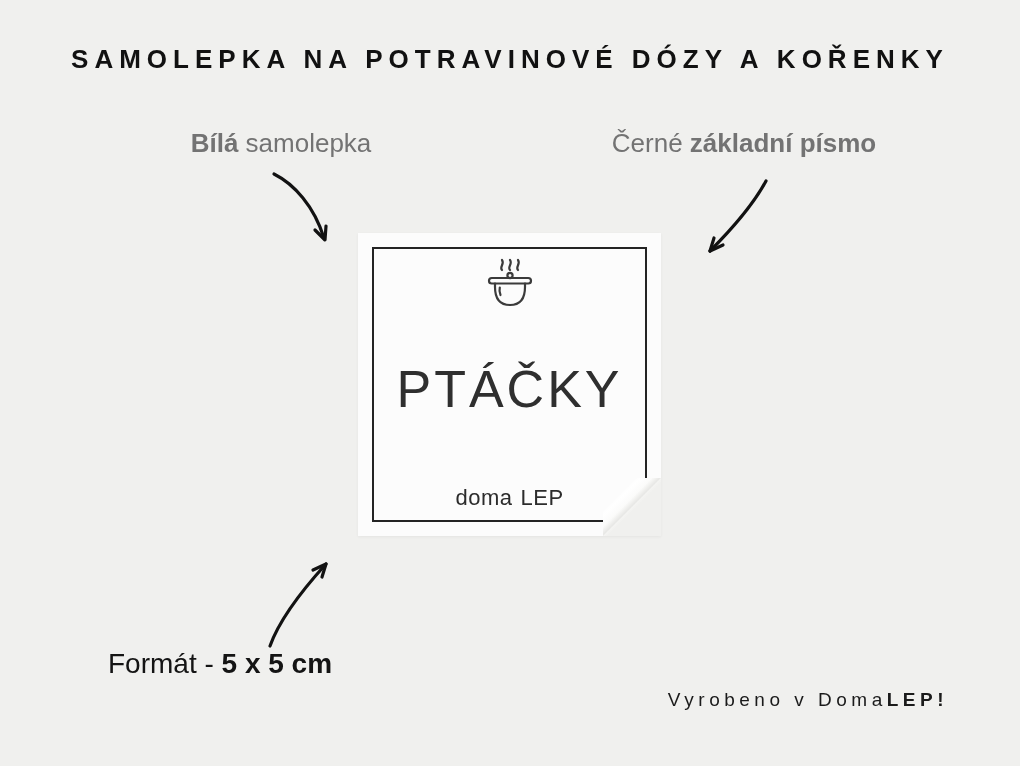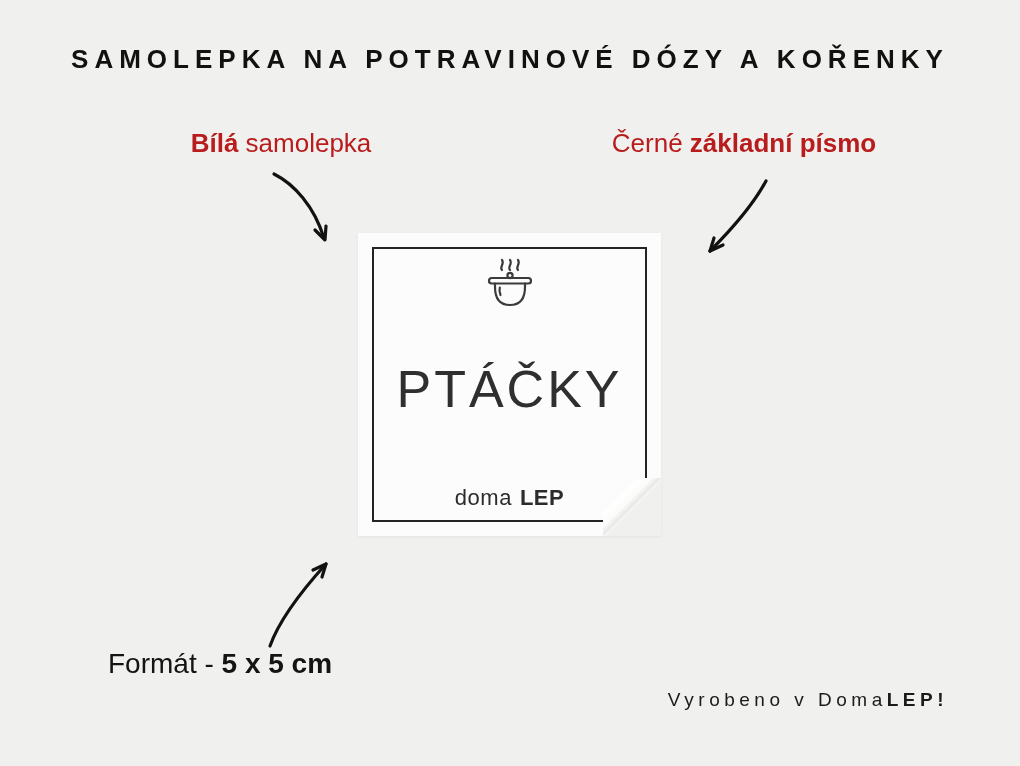--- a/index.html
+++ b/index.html
@@ -20,21 +20,21 @@
     font-size: 26px;
     font-weight: 700;
     letter-spacing: 6px;
     color: #111;
     white-space: nowrap;
   }
 
   .anno {
     position: absolute;
     font-size: 26px;
-    color: #b91c1c;
+    color: #737373;
     white-space: nowrap;
   }
   .anno .b { font-weight: 700; }
   .anno-left { top: 128px; left: 120px; width: 322px; text-align: center; }
   .anno-right { top: 128px; left: 583px; width: 322px; text-align: center; }
 
   .arrow-svg { position: absolute; }
   .arrow-left-svg   { left: 268px; top: 168px; }
   .arrow-right-svg  { left: 700px; top: 175px; }
   .arrow-bottom-svg { left: 262px; top: 556px; }
@@ -80,21 +80,21 @@
     color: #2f2f2f;
   }
   .sticker-brand {
     position: absolute;
     left: 0; right: 0; top: 252px;
     text-align: center;
     font-size: 22px;
     color: #2c2c2c;
     letter-spacing: 0.5px;
   }
-  .sticker-brand .b { font-weight: 700; margin-left: 8px; }
+  .sticker-brand .b { font-weight: 400; margin-left: 8px; }
   .page-curl {
     position: absolute;
     right: 0; bottom: 0;
     width: 58px; height: 58px;
     background: linear-gradient(
       135deg,
       rgba(255,255,255,0) 28%,
       #ffffff 32%,
       #fbfbfa 42%,
       #e7e7e5 49%,

